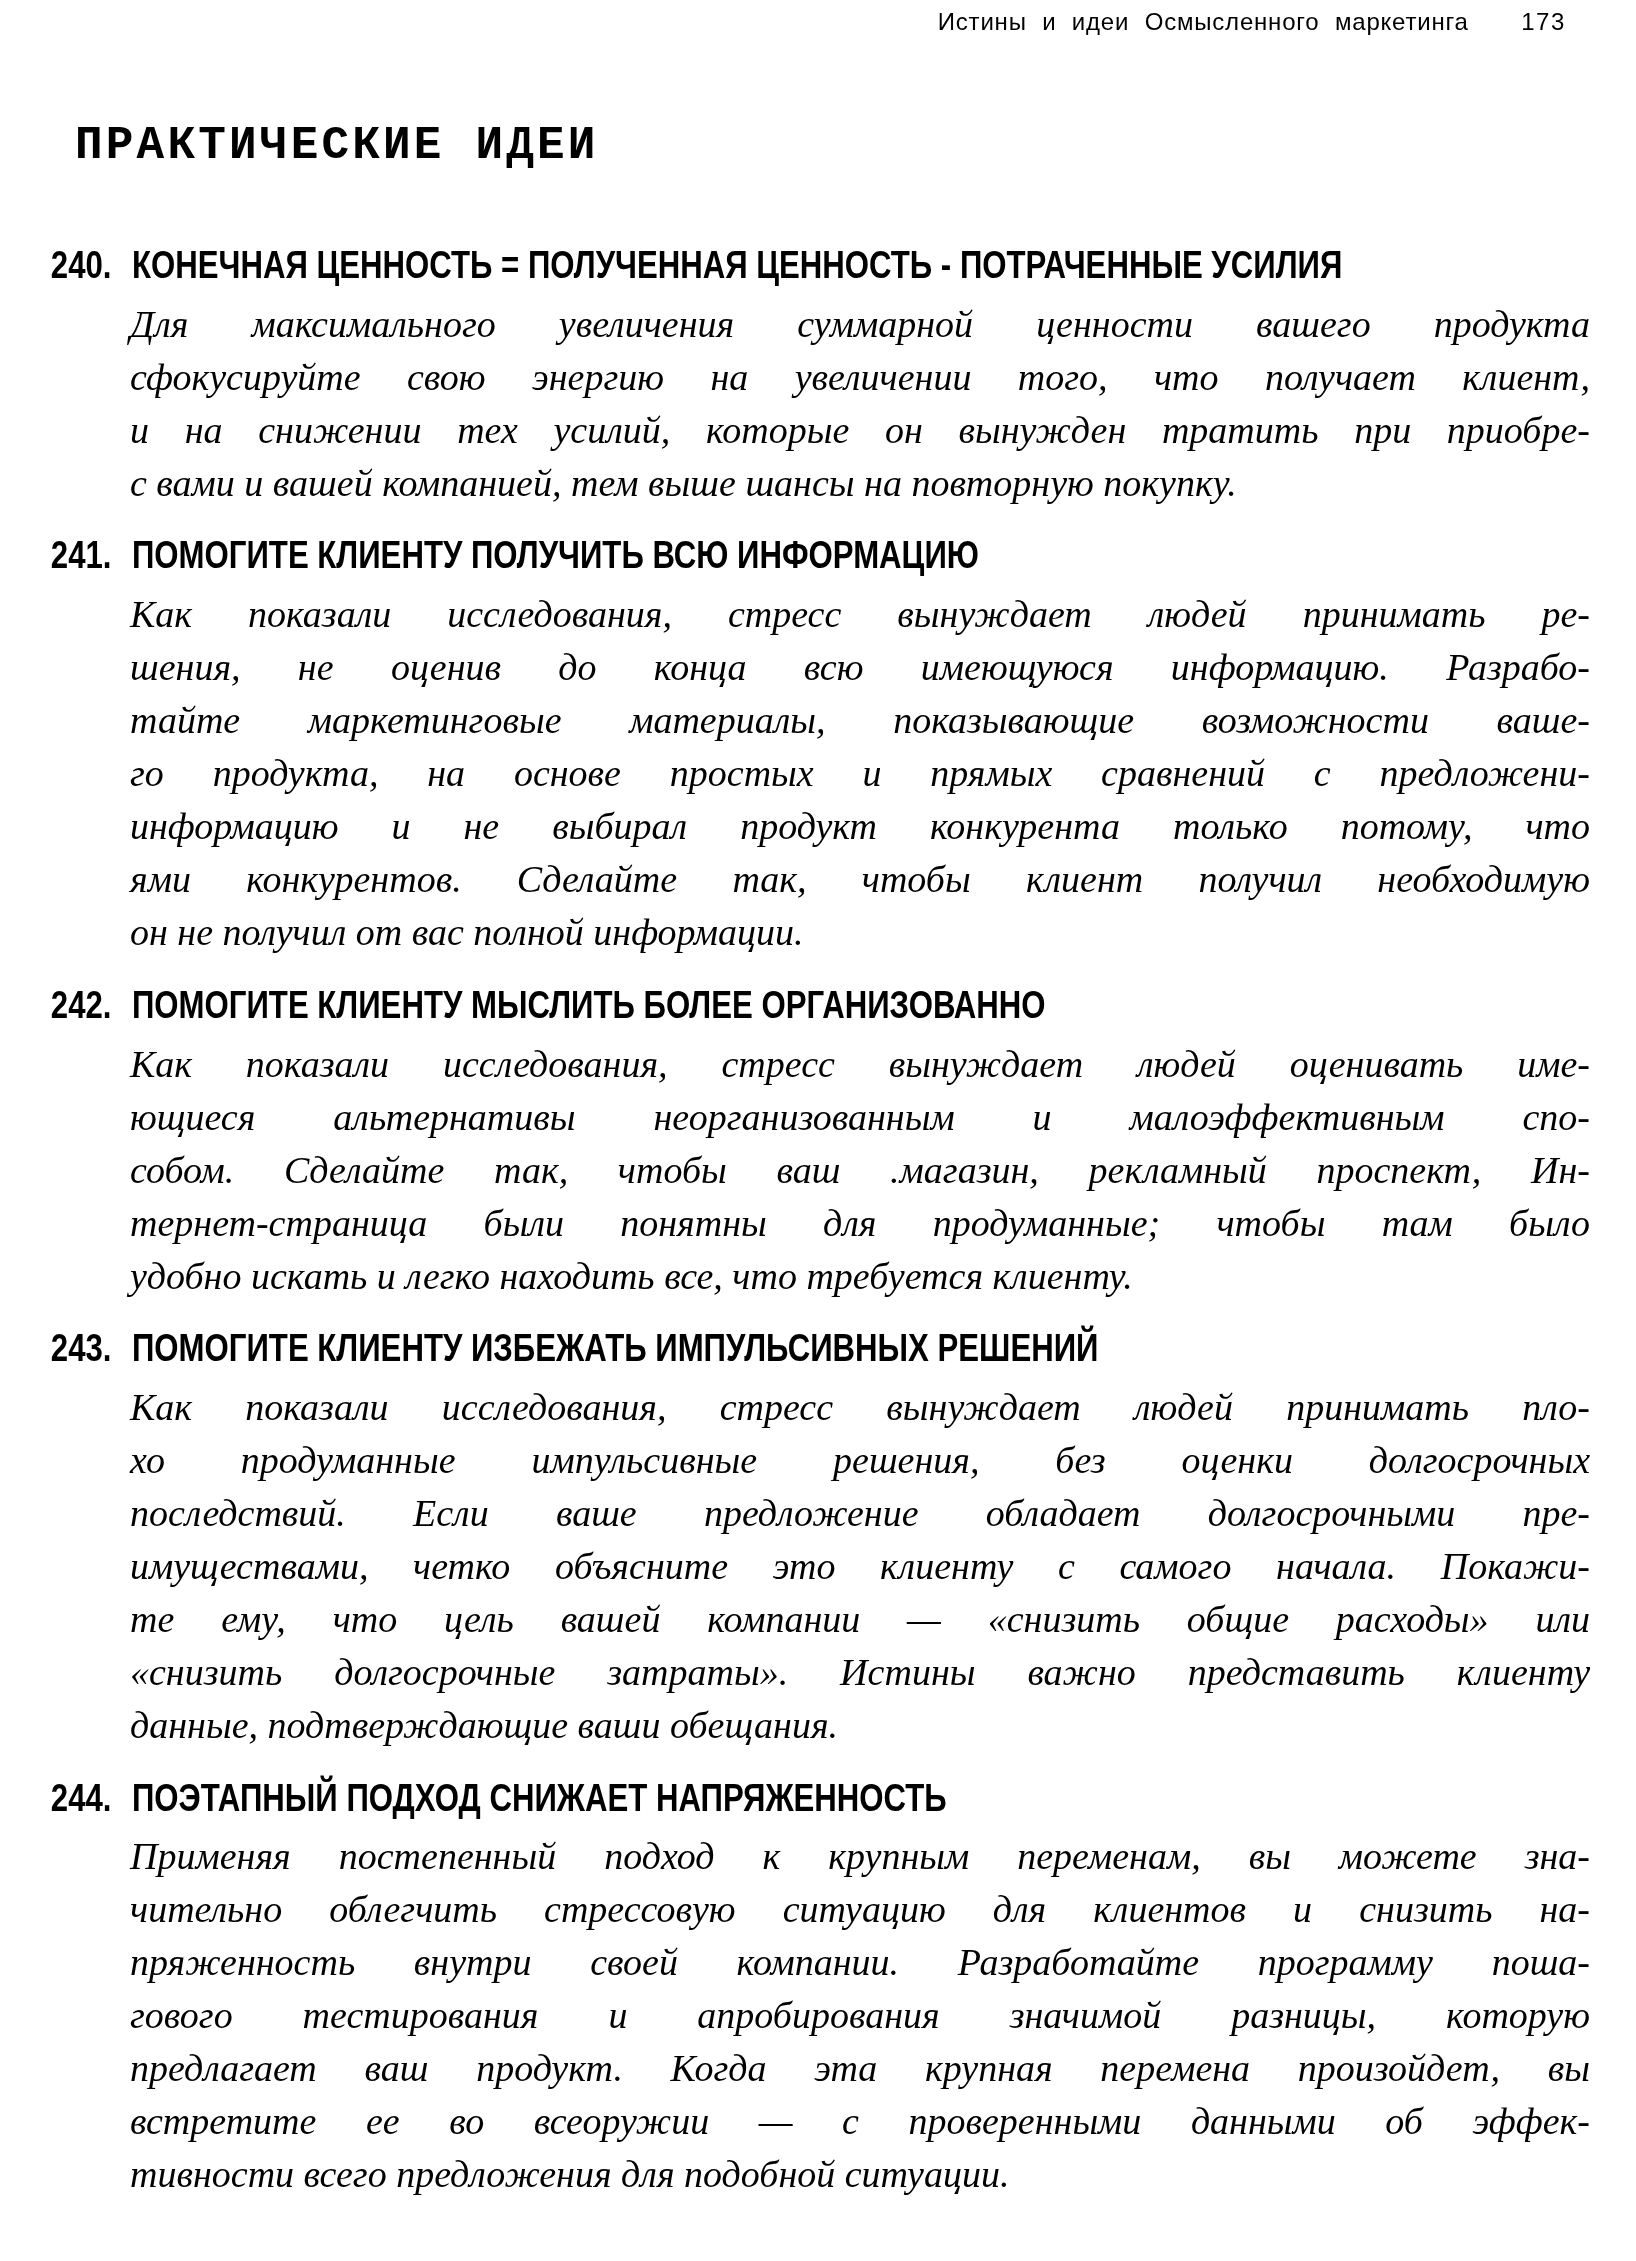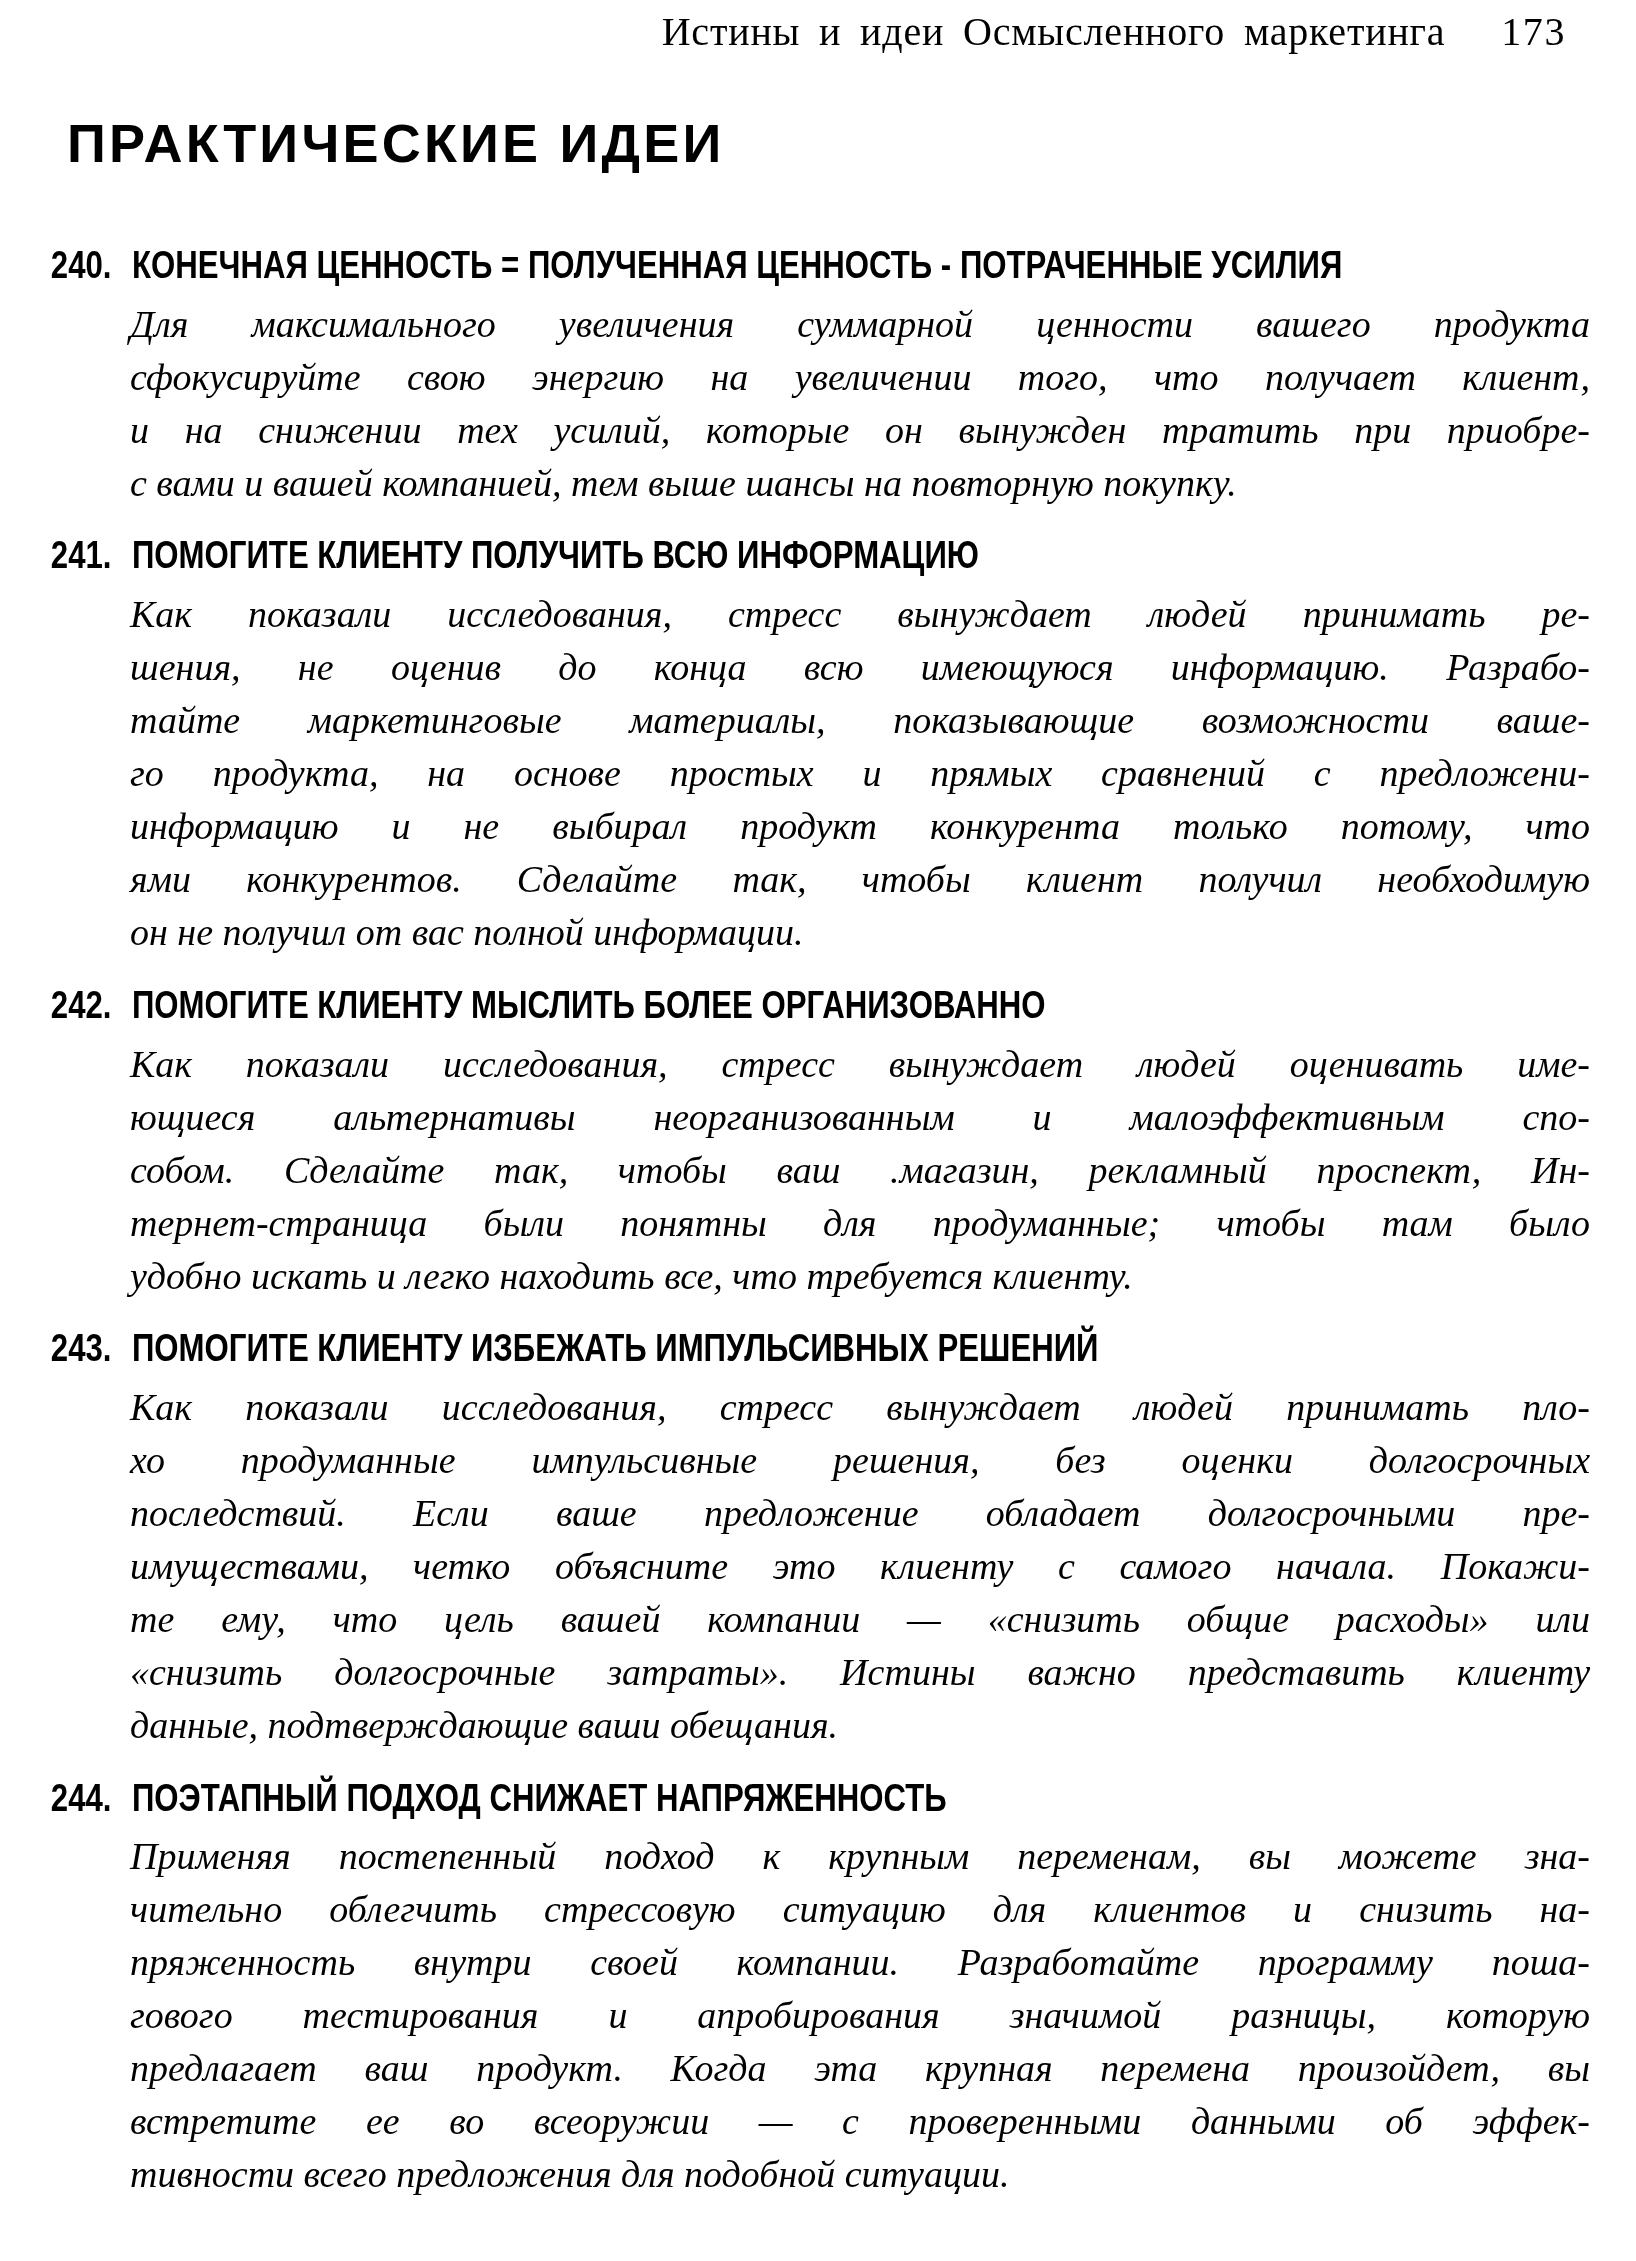--- a/index.html
+++ b/index.html
@@ -6,30 +6,30 @@
   body {
     width: 1636px; height: 2261px;
     background: #ffffff; color: #000000;
     overflow: hidden; position: relative;
   }
   .page { position: relative; width: 100%; height: 100%; }
 
   .running-header {
     position: absolute; top: 8px; left: 0; right: 70px;
     text-align: right;
-    font-family: Liberation Serif, serif;
-    font-size: 40px; letter-spacing: 0.8px; word-spacing: 8px;
+    font-family: Liberation Sans, sans-serif;
+    font-size: 24px; letter-spacing: 0.8px; word-spacing: 8px;
     white-space: nowrap;
   }
   .pagenum { margin-left: 37px; letter-spacing: 1.6px; }
 
   .page-title {
-    position: absolute; top: 112px; left: 67px; margin: 0;
-    font-family: Liberation Sans, sans-serif;
-    font-weight: bold; font-size: 54px; letter-spacing: 3.2px;
+    position: absolute; top: 112px; left: 67px; margin: 8px;
+    font-family: Liberation Mono, monospace;
+    font-weight: bold; font-size: 46px; letter-spacing: 3.2px;
     white-space: nowrap;
   }
 
   #sections { position: absolute; top: 245px; left: 0; right: 0; }
 
   .idea { margin-top: 25.6px; }
   .idea:first-child { margin-top: 0; }
 
   .idea-head {
     padding-left: 62px; height: 40px; line-height: 40px;

